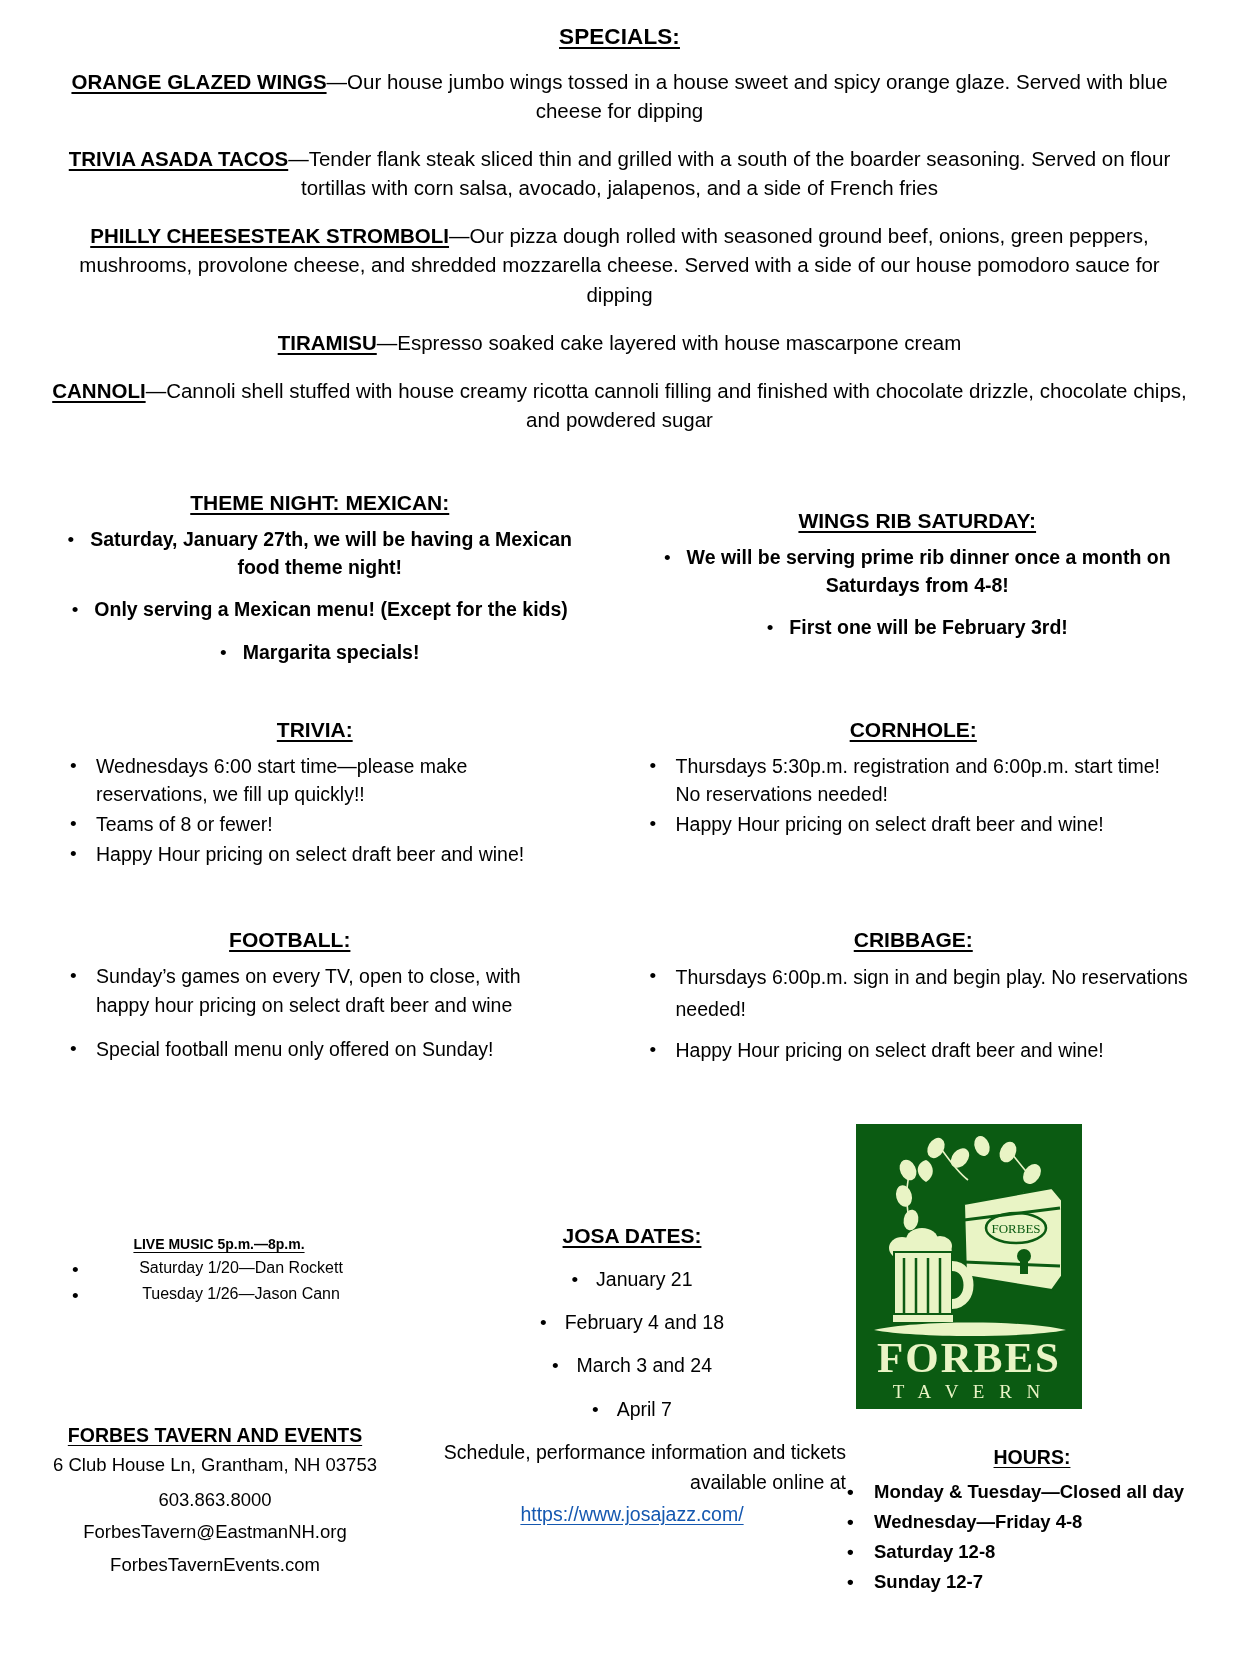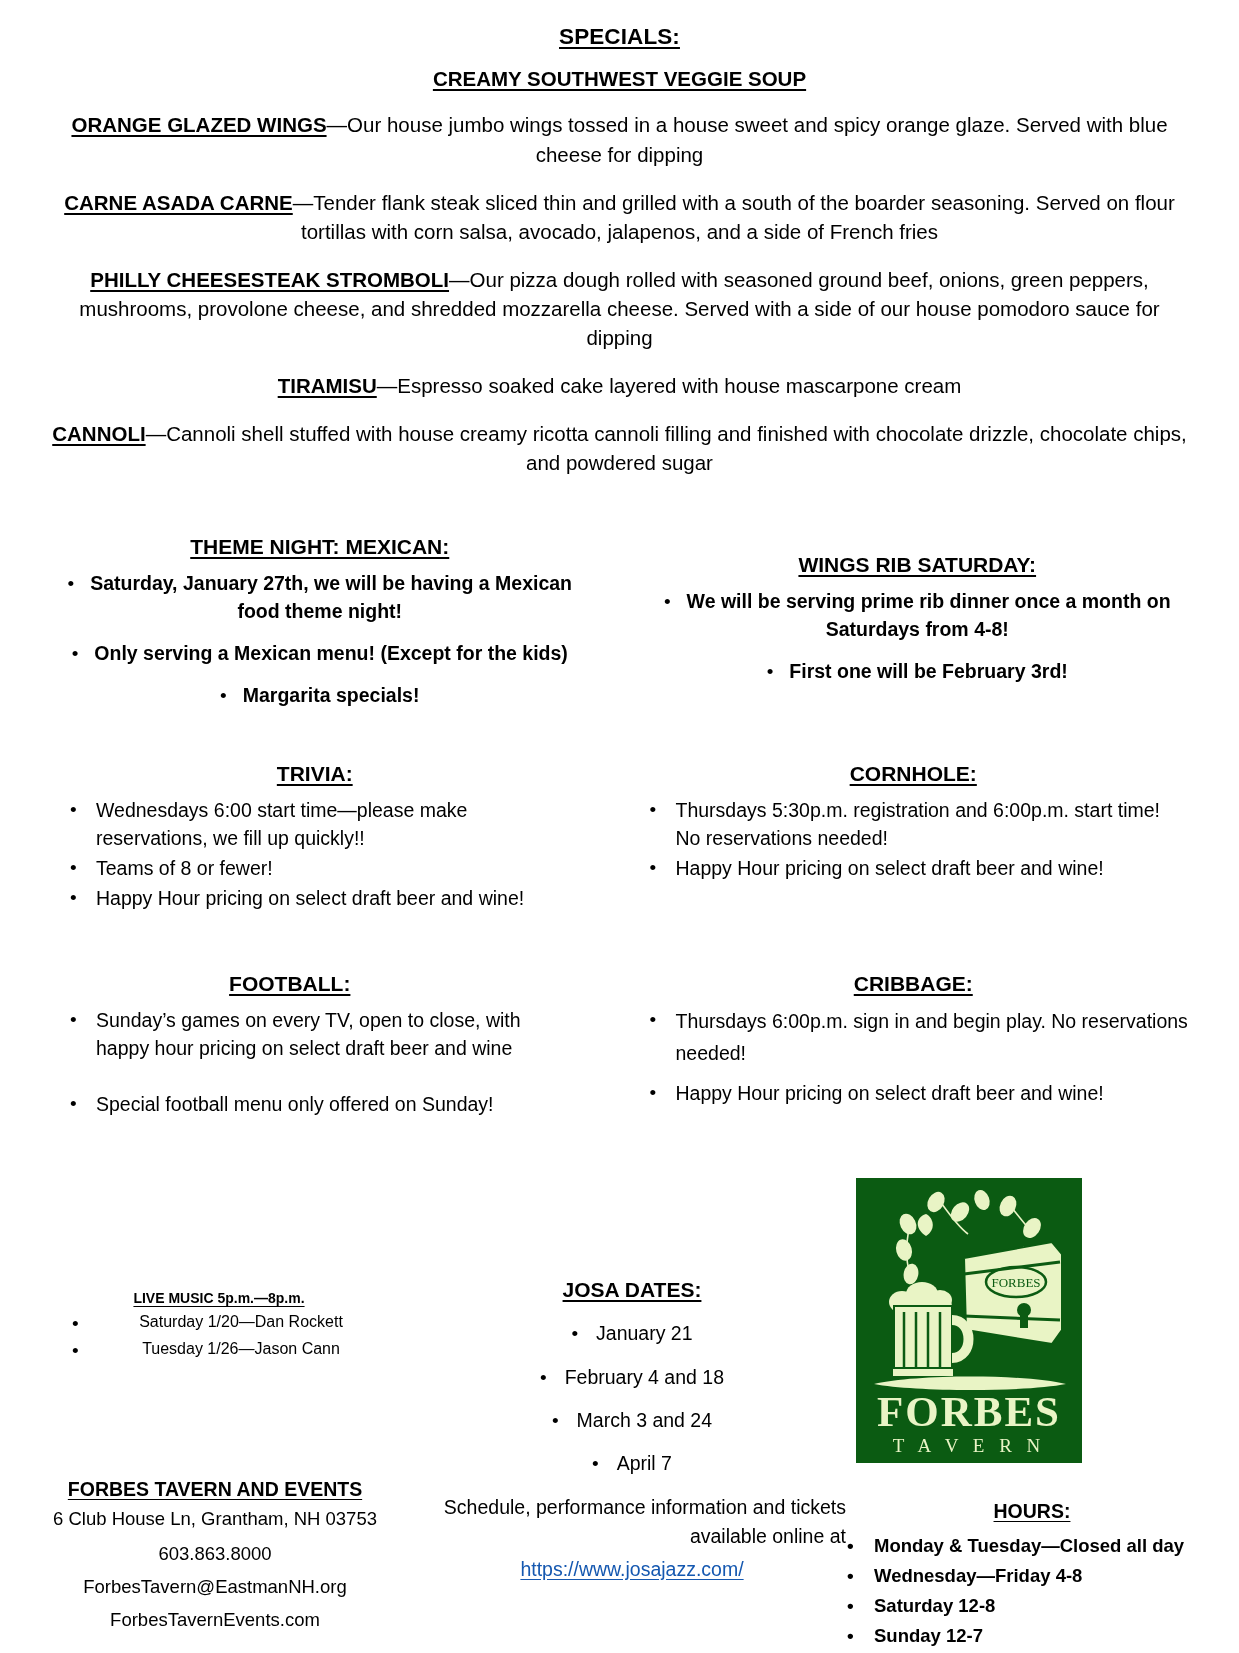--- a/index.html
+++ b/index.html
@@ -250,27 +250,26 @@
   }
   .hours ul.bul > li::before { left: 25px; line-height:1.62; }
 </style>
 </head>
 <body>
 
 <div class="page">
 
   <section class="specials">
     <div class="specials-title">SPECIALS:</div>
-    <div class="soup">CREAMY SOUTHWEST VEGGIE SOUP</div>
 
     <p class="special-item">
       <span class="nm">ORANGE GLAZED WINGS</span><span>—Our house jumbo wings tossed in a house sweet and spicy orange glaze.  Served with blue cheese for dipping</span>
     </p>
     <p class="special-item">
-      <span class="nm">CARNE ASADA CARNE</span><span>—Tender flank steak sliced thin and grilled with a south of the boarder seasoning.  Served on flour tortillas with corn salsa, avocado, jalapenos, and a side of French fries</span>
+      <span class="nm">TRIVIA ASADA TACOS</span><span>—Tender flank steak sliced thin and grilled with a south of the boarder seasoning.  Served on flour tortillas with corn salsa, avocado, jalapenos, and a side of French fries</span>
     </p>
     <p class="special-item">
       <span class="nm">PHILLY CHEESESTEAK STROMBOLI</span><span>—Our pizza dough rolled with seasoned ground beef, onions, green peppers, mushrooms, provolone cheese, and shredded mozzarella cheese.  Served with a side of our house pomodoro sauce for dipping</span>
     </p>
     <p class="special-item">
       <span class="nm">TIRAMISU</span><span>—Espresso soaked cake layered with house mascarpone cream</span>
     </p>
     <p class="special-item">
       <span class="nm">CANNOLI</span><span>—Cannoli shell stuffed with house creamy ricotta cannoli filling and finished with chocolate drizzle, chocolate chips, and powdered sugar</span>
     </p>
@@ -309,21 +308,21 @@
         <li>Thursdays 5:30p.m. registration and 6:00p.m. start time! No reservations needed!</li>
         <li>Happy Hour pricing on select draft beer and wine!</li>
       </ul>
     </div>
   </div>
 
   <div class="row sp-games2">
     <div class="col block-foot">
       <div class="sec-head">FOOTBALL:</div>
       <ul class="bul">
-        <li style="margin-bottom:28px">Sunday’s games on every TV, open to close, with happy hour pricing on select draft beer and wine</li>
+        <li style="margin-bottom:16px">Sunday’s games on every TV, open to close, with happy hour pricing on select draft beer and wine</li>
         <li>Special football menu only offered on Sunday!</li>
       </ul>
     </div>
     <div class="col block-crib">
       <div class="sec-head">CRIBBAGE:</div>
       <ul class="bul">
         <li style="line-height:1.62;margin-bottom:10px">Thursdays 6:00p.m. sign in and begin play. No reservations needed!</li>
         <li>Happy Hour pricing on select draft beer and wine!</li>
       </ul>
     </div>

